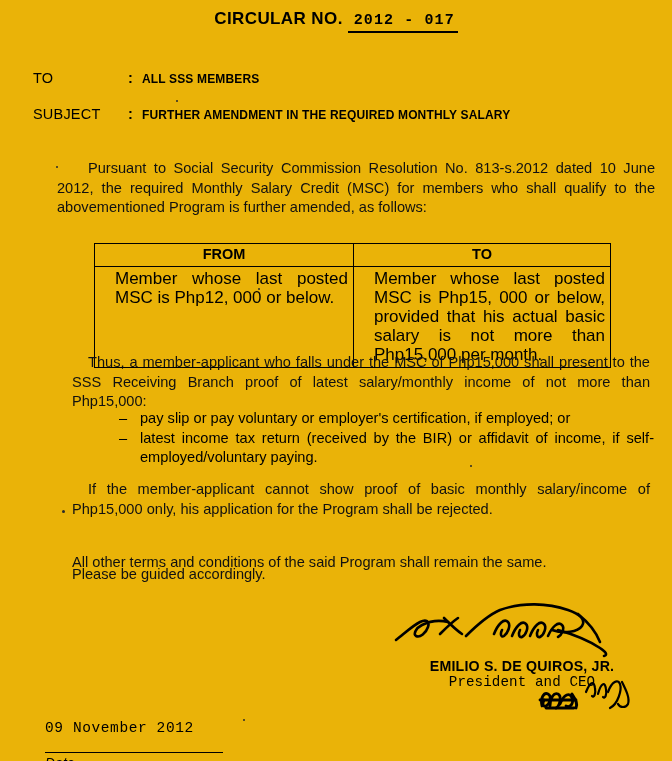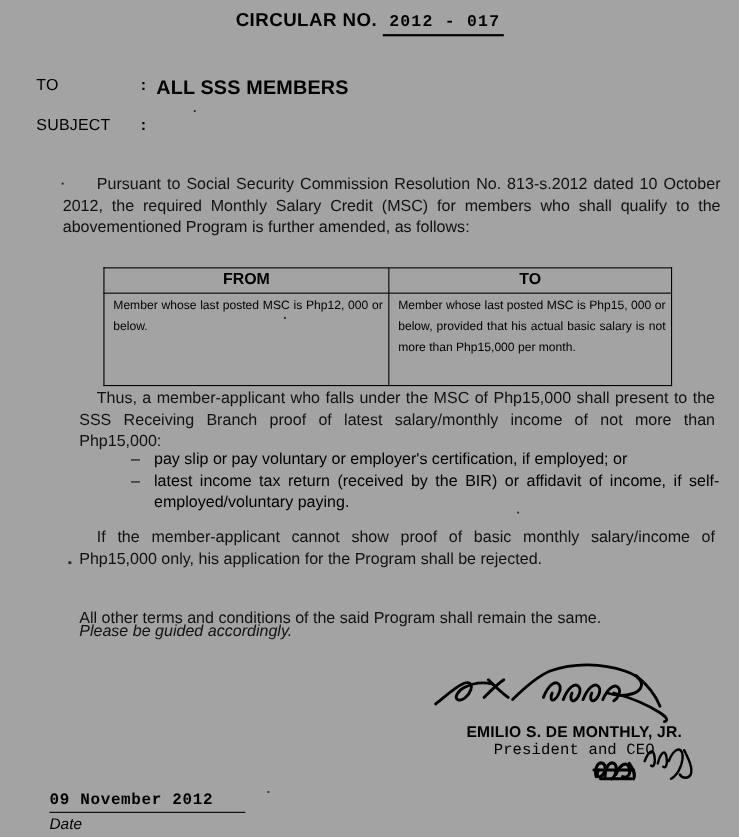--- a/index.html
+++ b/index.html
@@ -9,21 +9,21 @@
     background: #ffffff;
   }
   body {
     font-family: "Liberation Sans", sans-serif;
     color: #000000;
   }
   .page {
     position: relative;
     width: 672px;
     height: 761px;
-    background: #a3a3a3;
+    background: #eab308;
     overflow: hidden;
     -webkit-font-smoothing: none;
   }
 
   
   .title-row {
     position: absolute;
     top: 9px;
     left: 0;
     width: 672px;
@@ -67,21 +67,21 @@
     left: 95px;
     top: 0;
     font-size: 14.5px;
     font-weight: bold;
   }
   .hdr-value {
     position: absolute;
     left: 109px;
     top: 0;
     width: 500px;
-    font-size: 18px;
+    font-size: 12px;
     font-weight: bold;
     letter-spacing: 0.15px;
     line-height: 19px;
     text-align: justify;
   }
   .hdr-value .l2 { display: block; text-align: left; }
 
   
   .para {
     position: absolute;
@@ -114,21 +114,20 @@
     left: 72px;
     top: 553px;
     width: 578px;
     text-align: left;
   }
   #para5 {
     left: 72px;
     top: 565px;
     width: 578px;
     text-align: left;
-    font-style: italic;
   }
 
   
   .bullets {
     position: absolute;
     left: 119px;
     top: 409px;
     width: 535px;
   }
   .bullet-item {
@@ -152,22 +151,22 @@
     position: absolute;
     left: 94px;
     top: 243px;
     width: 514px;
     border-collapse: collapse;
     table-layout: fixed;
   }
   .cmp-table td, .cmp-table th {
     border: 1.3px solid #000;
     vertical-align: top;
-    padding: 2px 5px 3px 8px;
-    font-size: 11px;
+    padding: 2px 5px 3px 20px;
+    font-size: 17px;
     line-height: 19px;
   }
   .cmp-table th {
     text-align: center;
     font-weight: bold;
     font-size: 14.5px;
     padding: 1px 0 2px 0;
     height: 19px;
   }
   .cmp-table td {
@@ -223,26 +222,26 @@
   
   .date-block {
     position: absolute;
     left: 45px;
     top: 720px;
     width: 220px;
   }
   .date-value {
     font-family: "Liberation Mono", "DejaVu Sans Mono", monospace;
     font-size: 14.5px;
-    font-weight: bold;
+    font-weight: normal;
     letter-spacing: 0.6px;
     border-bottom: 1.6px solid #000;
     display: block;
     width: 178px;
-    padding-bottom: 2px;
+    padding-bottom: 16px;
     white-space: pre;
   }
   .date-label {
     display: block;
     font-size: 14px;
     width: 178px;
     padding-top: 2px;
     font-style: italic;
   }
 
@@ -264,24 +263,24 @@
 
   <div class="hdr hdr-to">
     <span class="hdr-label">TO</span>
     <span class="hdr-colon">:</span>
     <span class="hdr-value">ALL SSS MEMBERS</span>
   </div>
 
   <div class="hdr hdr-subj">
     <span class="hdr-label">SUBJECT</span>
     <span class="hdr-colon">:</span>
-    <span class="hdr-value"></span>
-  </div>
-
-  <div class="para" id="para1">Pursuant to Social Security Commission Resolution No. 813-s.2012 dated 10 October 2012, the required Monthly Salary Credit (MSC) for members who shall qualify to the abovementioned Program is further amended, as follows:</div>
+    <span class="hdr-value"><span>FURTHER AMENDMENT IN THE REQUIRED MONTHLY SALARY</span></span>
+  </div>
+
+  <div class="para" id="para1">Pursuant to Social Security Commission Resolution No. 813-s.2012 dated 10 June 2012, the required Monthly Salary Credit (MSC) for members who shall qualify to the abovementioned Program is further amended, as follows:</div>
 
   <table class="cmp-table">
     <thead>
       <tr>
         <th class="col-from">FROM</th>
         <th class="col-to">TO</th>
       </tr>
     </thead>
     <tbody>
       <tr>
@@ -320,21 +319,21 @@
           <path d="M84 36 C92 28, 104 16, 118 10 C140 2, 166 3, 186 10 C198 14, 204 20, 200 26 C196 32, 182 34, 170 30"></path>
           <path d="M112 34 C116 24, 122 18, 126 22 C129 25, 126 33, 122 36 C119 38, 118 34, 120 30"></path>
           <path d="M130 36 C134 26, 140 20, 144 24 C147 27, 144 35, 140 37 C137 38, 136 34, 138 30"></path>
           <path d="M148 36 C152 26, 158 20, 162 24 C165 27, 162 35, 158 37 C155 38, 154 34, 156 30"></path>
           <path d="M166 36 C170 27, 176 21, 180 25 C183 28, 180 35, 176 37"></path>
           <path d="M176 30 C190 34, 206 40, 218 48 C224 52, 226 55, 222 56"></path>
           <path d="M196 14 C206 22, 214 32, 218 42"></path>
         </g>
       </svg>
     </div>
-    <div class="sig-name">EMILIO S. DE MONTHLY, JR.</div>
+    <div class="sig-name">EMILIO S. DE QUIROS, JR.</div>
     <div class="sig-title">
       <span>President and CEO</span>
       <svg class="sig-flourish" viewBox="0 0 70 40" xmlns="http://www.w3.org/2000/svg">
         <g fill="none" stroke="#000" stroke-width="2.2" stroke-linecap="round">
           <path d="M8 22 C12 12, 16 10, 17 18 C18 24, 16 28, 14 26"></path>
           <path d="M20 24 C23 13, 27 11, 28 19 C29 25, 27 29, 25 27"></path>
           <path d="M30 22 C34 11, 40 9, 42 14 C44 20, 40 34, 32 38"></path>
           <path d="M44 12 C48 20, 52 28, 50 34 C48 38, 42 38, 40 34"></path>
         </g>
       </svg>

